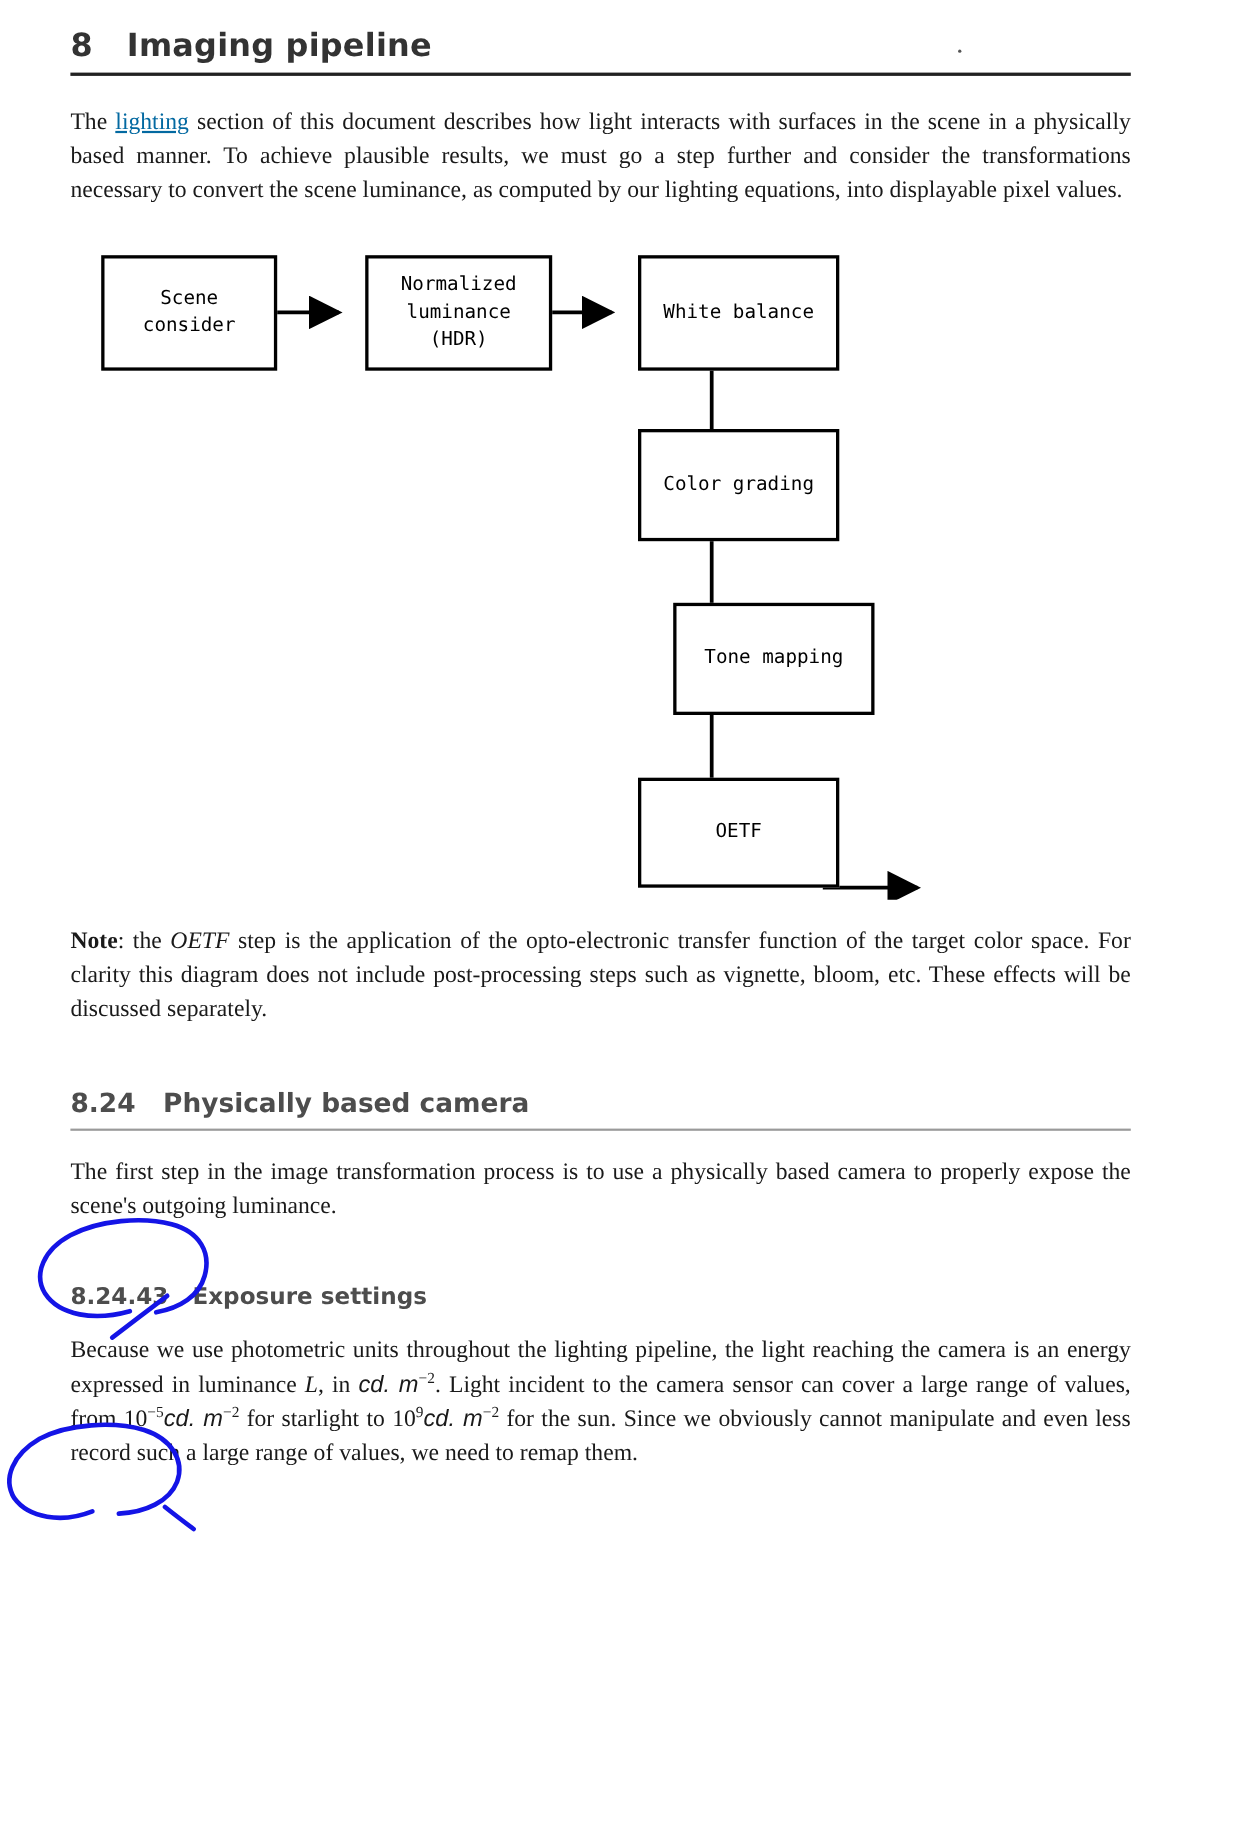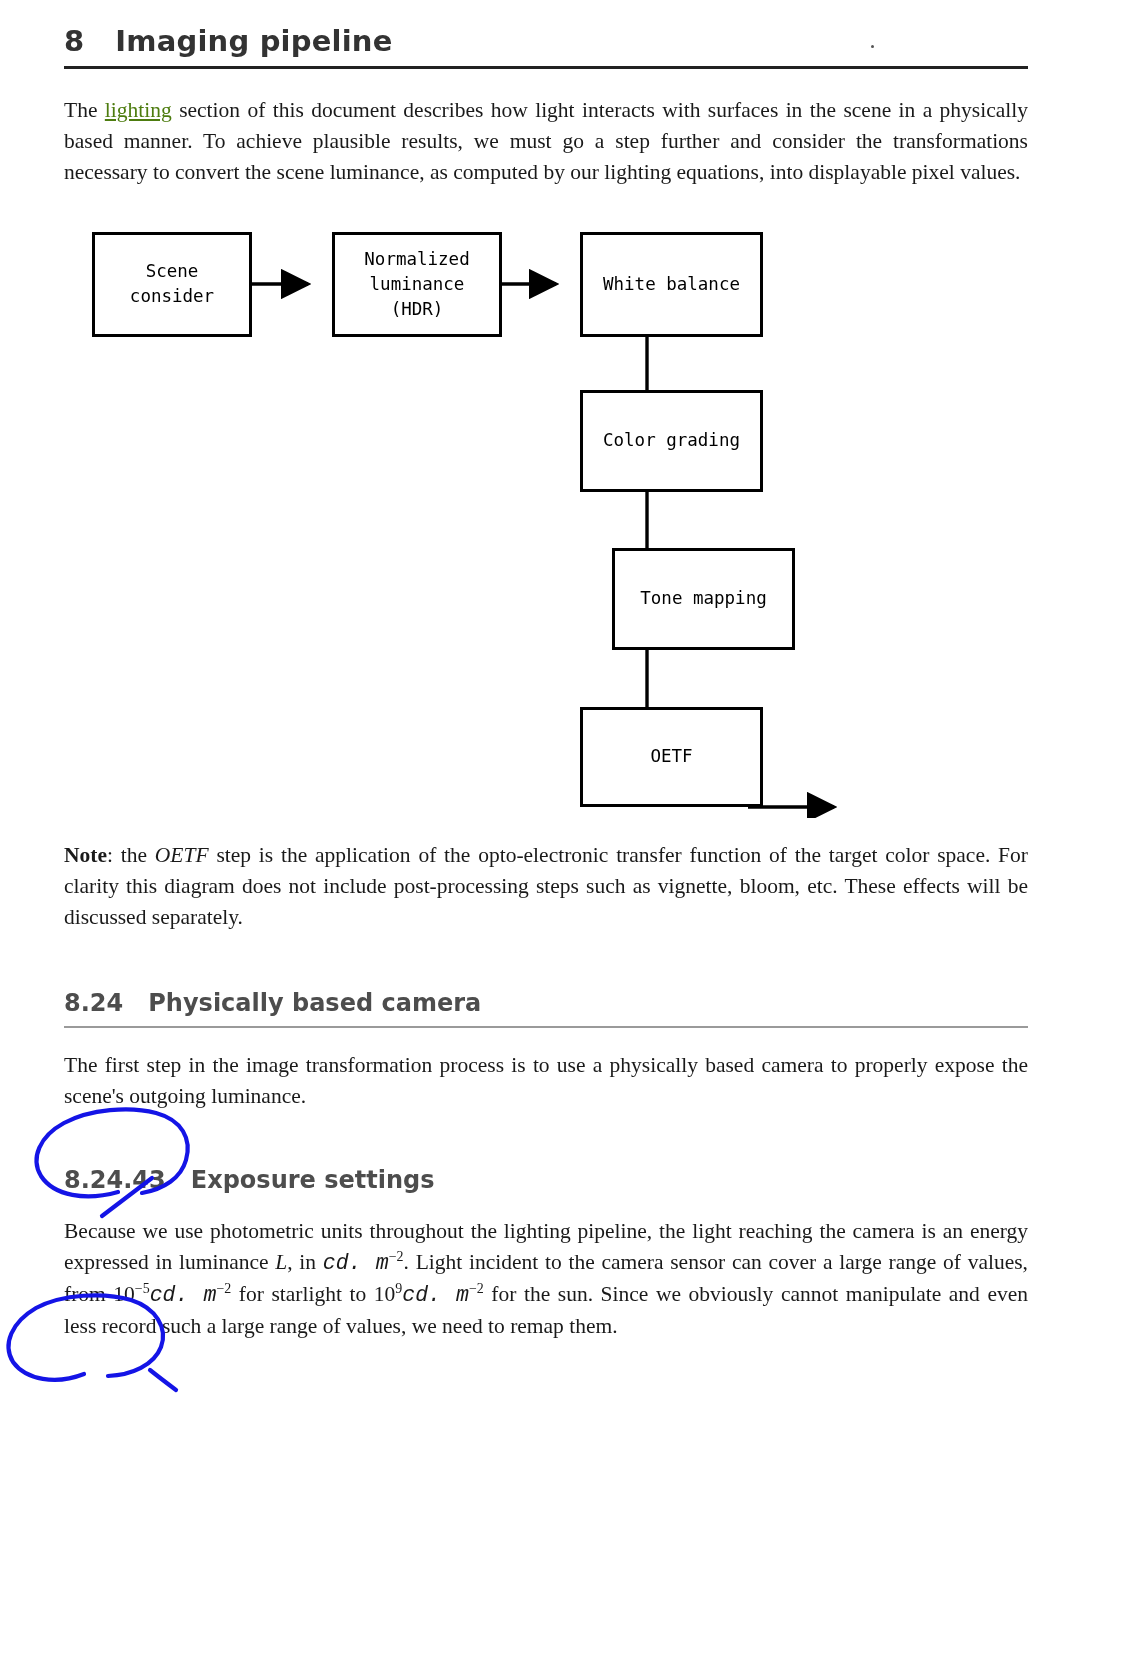--- a/index.html
+++ b/index.html
@@ -54,39 +54,39 @@
     font-size: 24px;
     color: #4d4d4d;
     white-space: pre;
   }
   .h3-wrap {
     margin-top: 54px;
   }
   .h3 {
     font-family: "DejaVu Sans", sans-serif;
     font-weight: bold;
-    font-size: 24px;
+    font-size: 21px;
     color: #4d4d4d;
     white-space: pre;
   }
 
   
   p.body {
     font-size: 21.5px;
     line-height: 31px;
     text-align: justify;
     margin: 22px 0 0 0;
     color: #1a1a1a;
   }
   p.body.first { margin-top: 26px; }
-  .lnk { color: #4d7c0f; }
+  .lnk { color: #0369a1; }
   .bold { font-weight: bold; }
   .ital { font-style: italic; }
   .mathvar { font-family: "Liberation Serif", serif; font-style: italic; }
-  .mathunit { font-family: Liberation Mono, monospace; font-style: italic; }
+  .mathunit { font-family: Liberation Sans, sans-serif; font-style: italic; }
   sup.exp { font-size: 0.65em; vertical-align: super; line-height: 0; }
 
   
   .diagram {
     position: relative;
     width: 964px;
     height: 600px;
     margin-top: 30px;
   }
   .dbox {

